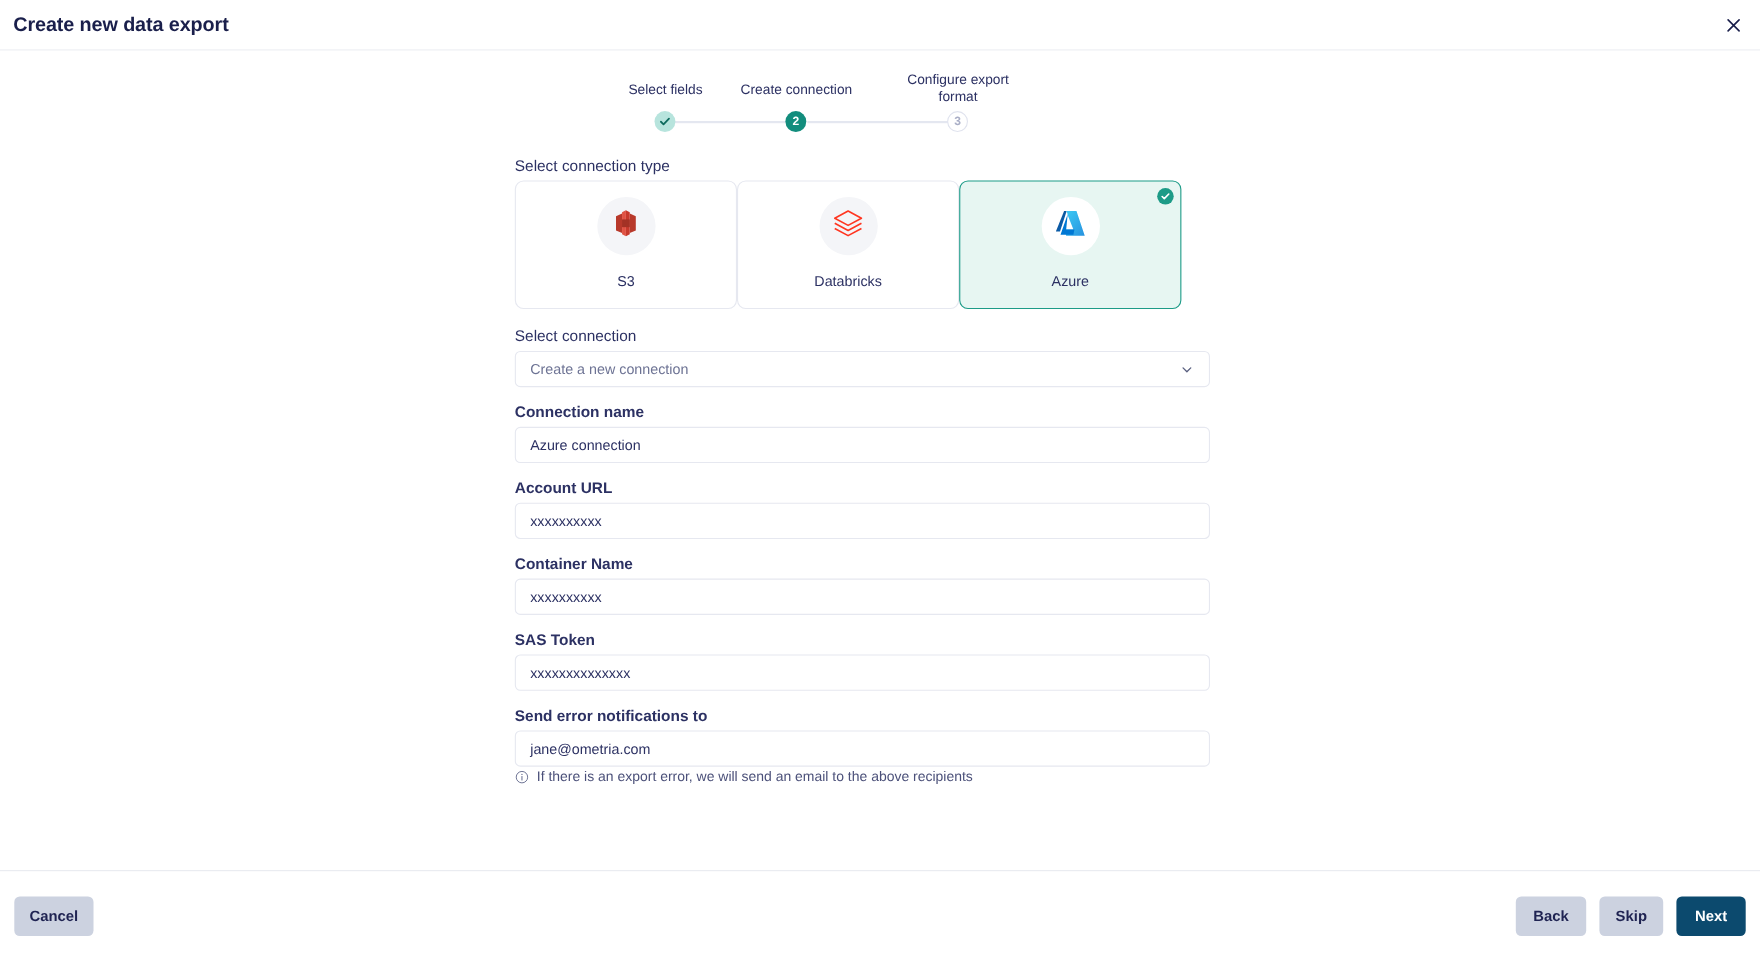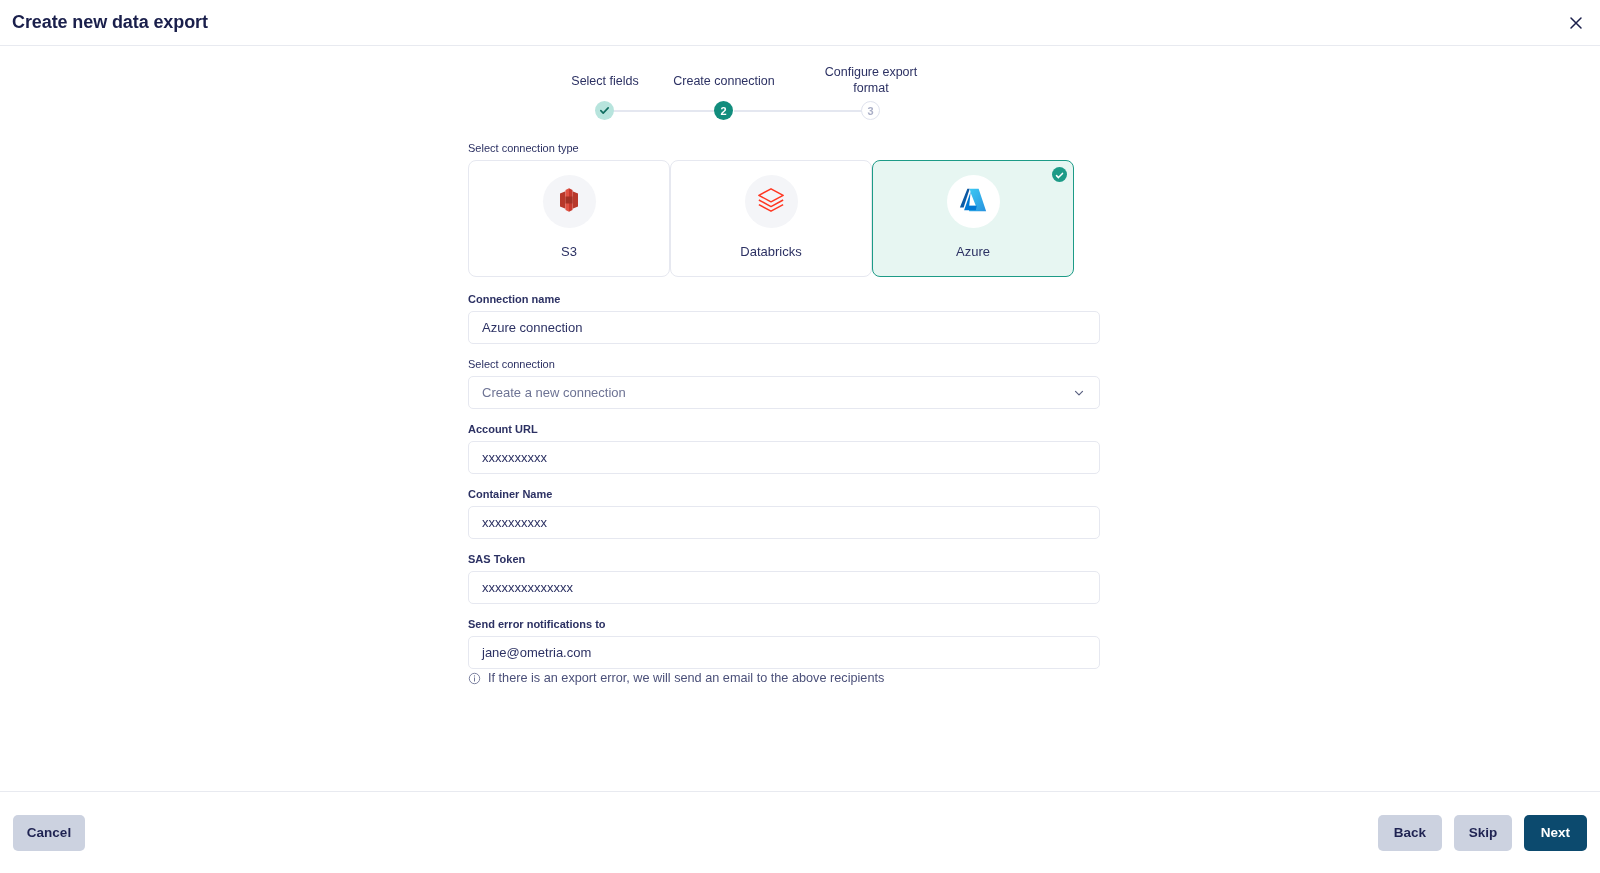--- a/index.html
+++ b/index.html
@@ -110,21 +110,21 @@
   }
 
   
   .form-col {
     position: absolute;
     left: 468px; top: 96px;
     width: 632px;
   }
 
   .field-label {
-    font-size: 11px;
+    font-size: 14px;
     color: #2c3163;
     margin-bottom: 6px;
     display: block;
   }
   .field-label.strong { font-weight: 600; }
 
   
   .type-cards {
     display: flex;
     margin-bottom: 16px;
@@ -332,34 +332,34 @@
                 <path d="M12.5 4 L22 4 L30 28 L12 28 L10.5 22 L19 22 L13.8 9 Z" fill="url(#azB)"></path>
                 <path d="M13.5 7 L6.5 27 L19 27 L20 22 L12 22 Z" fill="#0078d4"></path>
               </svg>
             </span>
           </div>
           <div class="type-name">Azure</div>
         </div>
       </div>
 
       <div class="field">
-        <label class="field-label strong">Connection name</label>
-        <div class="input-box" placeholder="Connection name">Azure connection</div>
-      </div>
-
-      <div class="field">
         <label class="field-label">Select connection</label>
         <div class="input-box select">
           <span>Create a new connection</span>
           <span class="caret">
             <svg width="14" height="14" viewBox="0 0 16 16">
               <path d="M4 6.2 L8 10.2 L12 6.2" stroke="#5a6080" stroke-width="1.4" fill="none" stroke-linecap="round" stroke-linejoin="round"></path>
             </svg>
           </span>
         </div>
+      </div>
+
+      <div class="field">
+        <label class="field-label strong">Connection name</label>
+        <div class="input-box" placeholder="Connection name">Azure connection</div>
       </div>
 
       <div class="field">
         <label class="field-label strong">Account URL</label>
         <div class="input-box" placeholder="Account URL">xxxxxxxxxx</div>
       </div>
 
       <div class="field">
         <label class="field-label strong">Container Name</label>
         <div class="input-box" placeholder="Container Name">xxxxxxxxxx</div>

